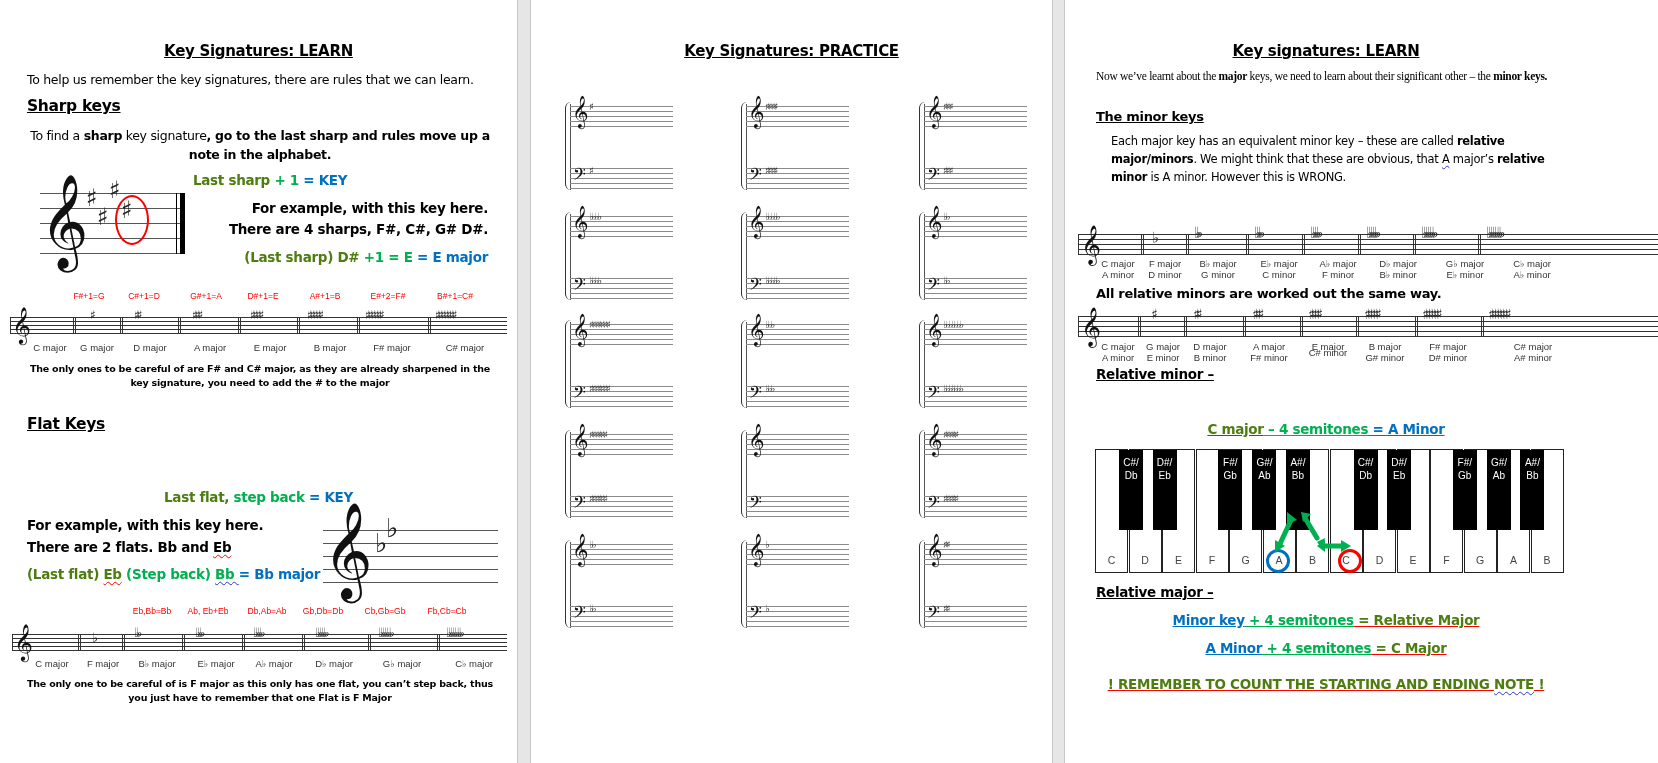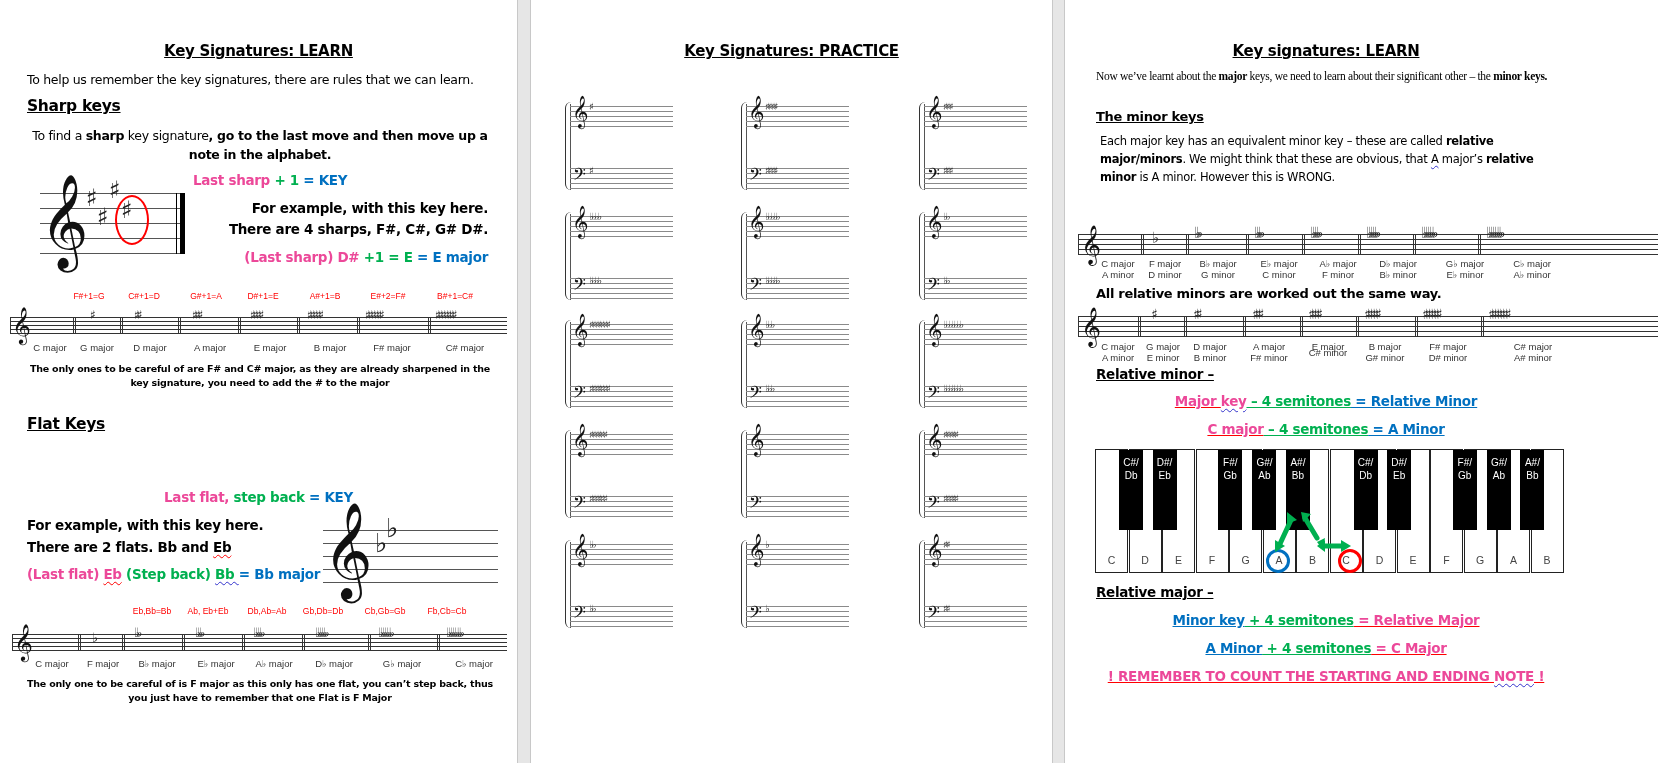--- a/index.html
+++ b/index.html
@@ -7,21 +7,21 @@
   body { position: relative; font-family: "Liberation Sans", sans-serif; color: #000; }
   .page { position: absolute; top: 0; height: 763px; background: #fff; overflow: hidden; }
   .gutter { position: absolute; top: 0; height: 763px; background: #e6e6e6; border-left: 1px solid #c8c8c8; border-right: 1px solid #c8c8c8; }
   .abs { position: absolute; }
   .title { font-family: "DejaVu Sans", sans-serif; font-weight: bold; font-size: 15px; text-decoration: underline; white-space: nowrap; letter-spacing: -0.3px; }
   .body { font-family: "DejaVu Sans", sans-serif; font-size: 12.5px; line-height: 19px; letter-spacing: -0.3px; }
   .small { font-family: "DejaVu Sans", sans-serif; font-size: 11.5px; line-height: 18px; letter-spacing: -0.3px; }
   .h2 { font-family: "DejaVu Sans", sans-serif; font-weight: bold; font-size: 15.5px; text-decoration: underline; letter-spacing: -0.3px; }
   .h3 { font-family: "DejaVu Sans", sans-serif; font-weight: bold; font-size: 13px; text-decoration: underline; letter-spacing: -0.3px; }
   .center { text-align: center; }
-  .red { color: #ec4899; }
+  .red { color: #4d7c0f; margin-top: 8px; }
   .green { color: #00b050; }
   .blue { color: #0070c0; }
   .formula { font-family: "DejaVu Sans", sans-serif; font-weight: bold; font-size: 13.5px; white-space: nowrap; letter-spacing: -0.3px; }
   .note { font-family: "DejaVu Sans", sans-serif; font-weight: bold; font-size: 9.5px; line-height: 14px; text-align: center; letter-spacing: -0.2px; }
   .squig { text-decoration: underline wavy #ff0000; text-decoration-thickness: 1px; text-underline-offset: 2px; }
   .squig-blue { text-decoration: underline wavy #3333cc; text-decoration-thickness: 1px; text-underline-offset: 2px; }
   .u-red { text-decoration: underline; text-decoration-color: #ff0000; }
   .u-green { text-decoration: underline; text-decoration-color: #00b050; }
   .u-blue { text-decoration: underline; text-decoration-color: #0070c0; }
 
@@ -50,21 +50,21 @@
   .bkey { position: absolute; top: 1px; width: 24px; height: 80px; background: #000; color: #fff; font-family: "Liberation Sans", sans-serif; font-size: 10px; text-align: center; line-height: 13px; padding-top: 6px; }
 </style>
 </head>
 <body>
 
 <div class="page" style="left:0; width:517px;">
   <div class="abs title center" style="left:0; width:517px; top:42px;">Key Signatures: LEARN</div>
   <div class="abs body" style="left:27px; top:70px; width:470px;">To help us remember the key signatures, there are rules that we can learn.</div>
   <div class="abs h2" style="left:27px; top:97px;">Sharp keys</div>
   <div class="abs body center" style="left:30px; top:126px; width:460px;">
-    <span>To find a </span><b>sharp</b><span> key signature</span><b>, go to the last move and then move up a note in the alphabet.</b>
+    <span>To find a </span><b>sharp</b><span> key signature</span><b>, go to the last sharp and rules move up a note in the alphabet.</b>
   </div>
 
   <div class="abs" style="left:40px; top:178px; width:145px; height:105px;">
     <div class="abs" style="left:0; right:0; top:15px; height:1px; background:#555;"></div>
     <div class="abs" style="left:0; right:0; top:30px; height:1px; background:#555;"></div>
     <div class="abs" style="left:0; right:0; top:45px; height:1px; background:#555;"></div>
     <div class="abs" style="left:0; right:0; top:60px; height:1px; background:#555;"></div>
     <div class="abs" style="left:0; right:0; top:75px; height:1px; background:#555;"></div>
     <div class="abs" style="right:0; top:15px; width:5px; height:61px; background:#000;"></div>
     <div class="abs" style="right:8px; top:15px; width:1px; height:61px; background:#000;"></div>
@@ -467,21 +467,21 @@
 </div>
 
 <div class="gutter" style="left:1052px; width:13px;"></div>
 
 <div class="page" style="left:1065px; width:593px;">
   <div class="abs title center" style="left:0; width:522px; top:42px;">Key signatures: LEARN</div>
   <div class="abs small" style="left:31px; top:67px; width:470px;font-family:Liberation Serif, serif;">
     <span>Now we’ve learnt about the </span><b>major</b><span> keys, we need to learn about their significant other – the </span><b>minor keys.</b>
   </div>
   <div class="abs h3" style="left:31px; top:109px;">The minor keys</div>
-  <div class="abs small" style="left:35px; top:132px; width:470px;">
+  <div class="abs small" style="left:46px; top:132px; width:470px;">
     <span>Each major key has an equivalent minor key – these are called </span><b>relative major/minors</b><span>. We might think that these are obvious, that </span><span class="squig-blue">A</span><span> major’s </span><b>relative minor</b><span> is A minor. However this is WRONG.</span>
   </div>
 
   <div class="strip" style="left:13px; top:229px; width:580px; height:52px;">
     <div class="ln" style="top:5px;"></div>
       <div class="ln" style="top:10px;"></div>
       <div class="ln" style="top:15px;"></div>
       <div class="ln" style="top:20px;"></div>
       <div class="ln" style="top:25px;"></div>
     <div class="abs" style="left:0; top:5px; width:1px; height:21px; background:#333;"></div>
@@ -554,23 +554,20 @@
     <div class="lbl" style="left:85px; top:45px;">E minor</div>
     <div class="lbl" style="left:132px; top:45px;">B minor</div>
     <div class="lbl" style="left:191px; top:45px;">F# minor</div>
     <div class="lbl" style="left:250px; top:40px;">C# minor</div>
     <div class="lbl" style="left:307px; top:45px;">G# minor</div>
     <div class="lbl" style="left:370px; top:45px;">D# minor</div>
     <div class="lbl" style="left:455px; top:45px;">A# minor</div>
   </div>
 
   <div class="abs formula" style="left:31px; top:366px; text-decoration:underline;">Relative minor –</div>
-  <div class="abs formula center" style="left:0; width:522px; top:393px;">
-    <span class="red u-red">Major </span><span class="red squig-blue">key</span><span class="green u-green"> – 4 semitones</span><span class="blue u-blue"> = Relative Minor</span>
-  </div>
   <div class="abs formula center" style="left:0; width:522px; top:421px;">
     <span class="red u-red">C major</span><span class="green u-green"> – 4 semitones</span><span class="blue u-blue"> = A Minor</span>
   </div>
 
   <div class="piano" id="piano">
       <div class="wkey" style="left: 0px;">
         <span>C</span>
       </div>
       <div class="wkey" style="left: 33.5px;">
         <span>D</span>

